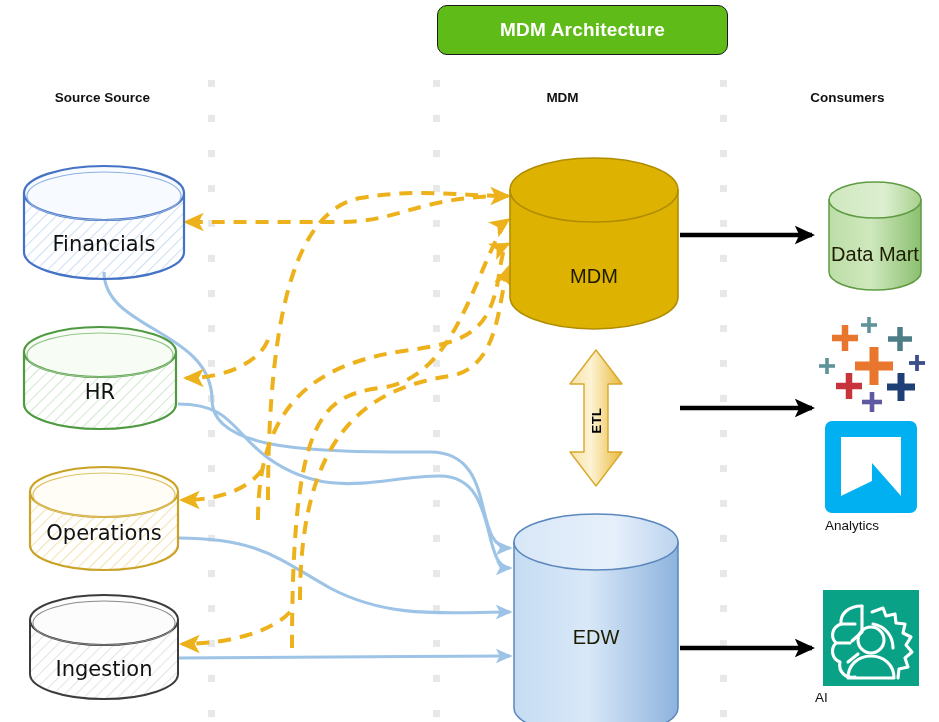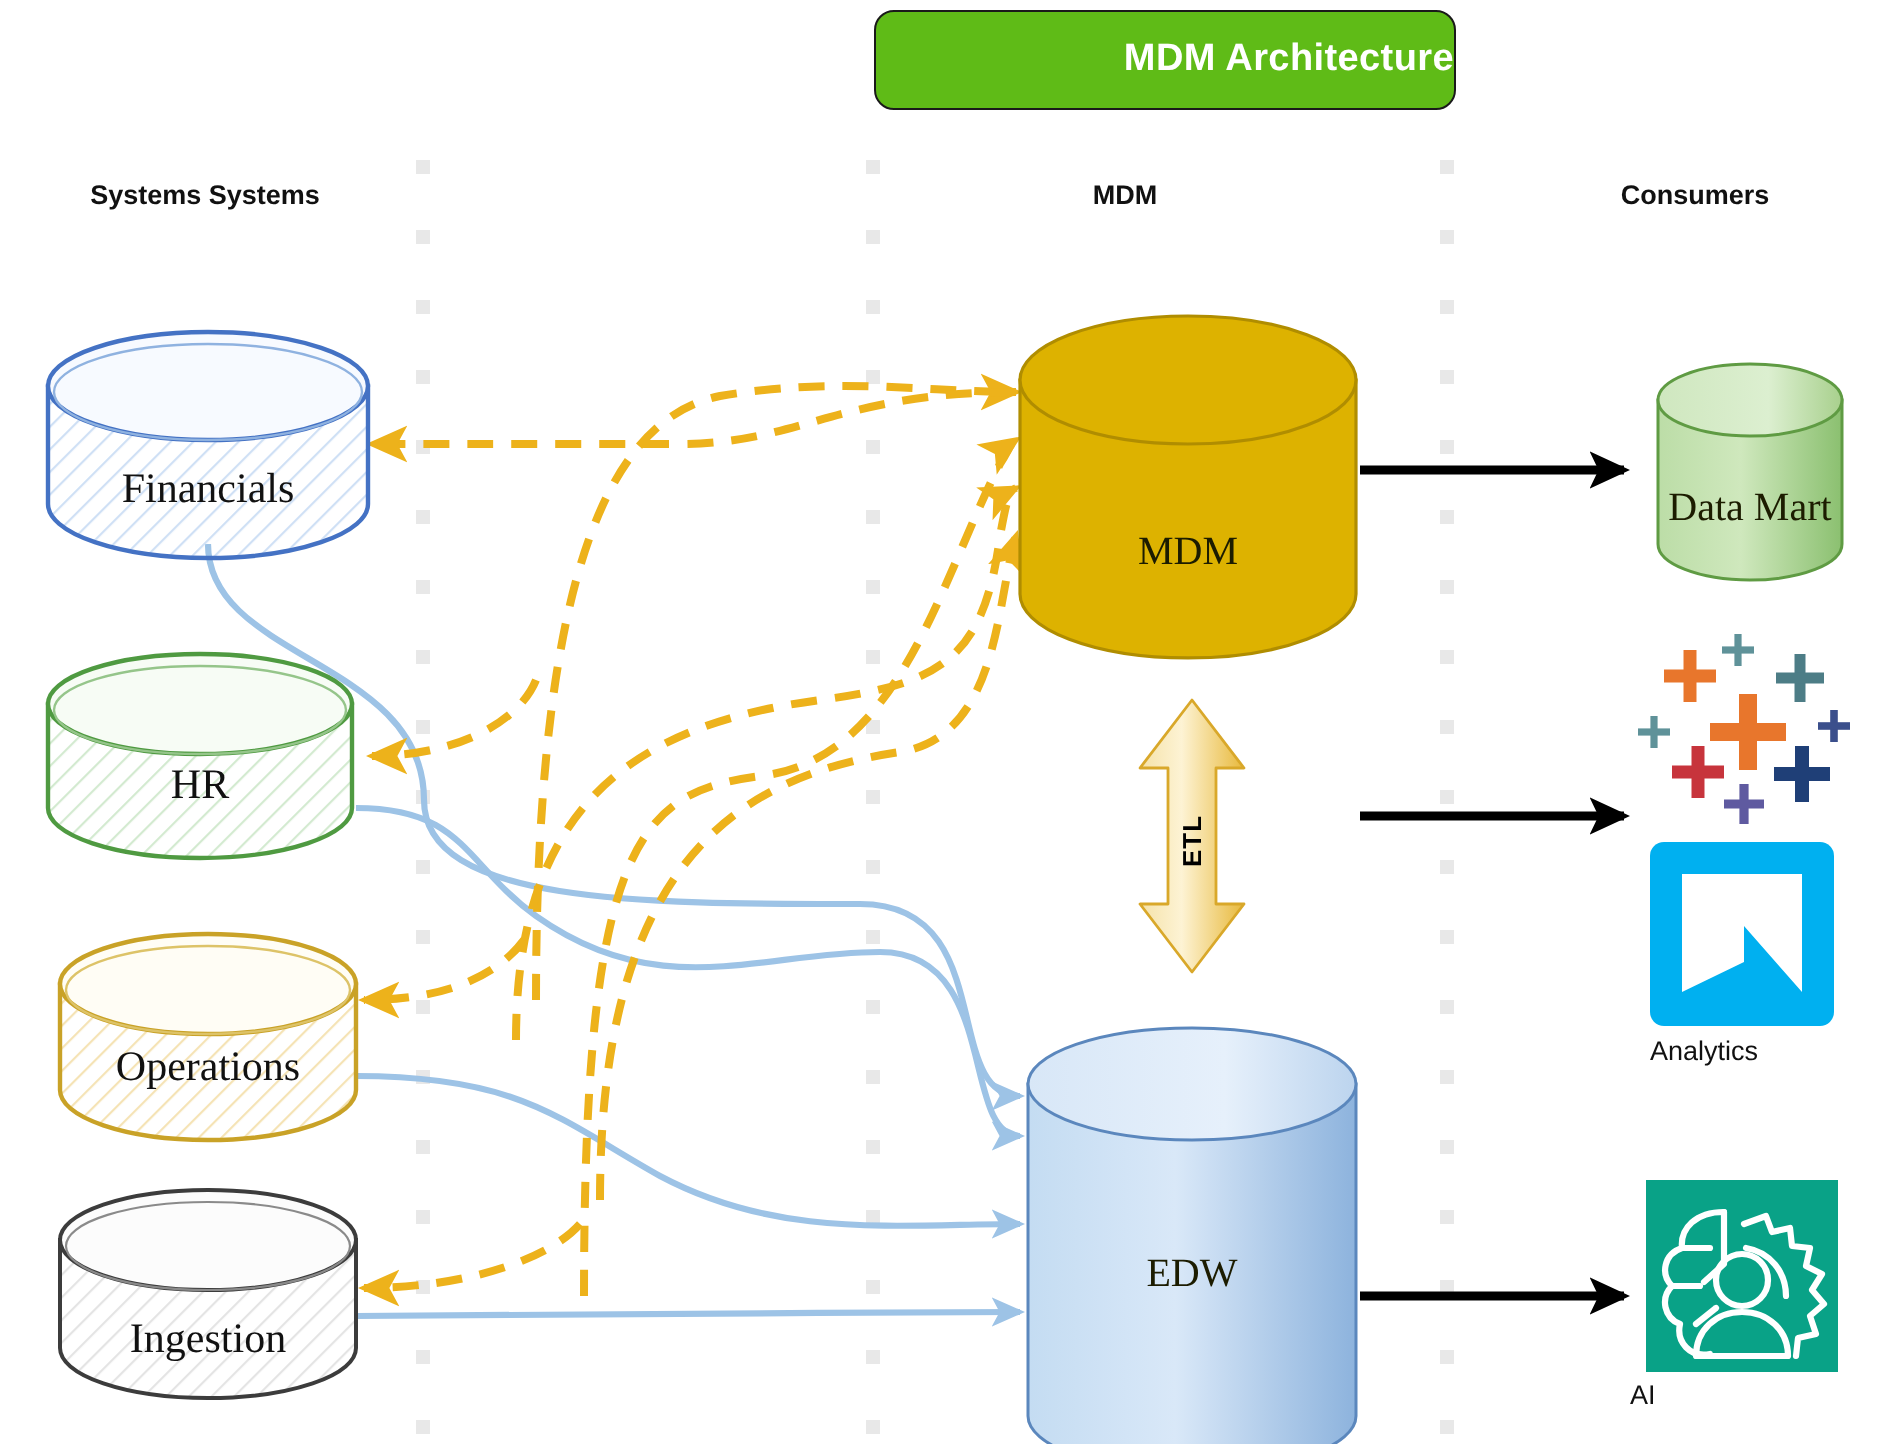--- a/index.html
+++ b/index.html
@@ -30,21 +30,21 @@
     left: 437px;
     top: 5px;
     width: 291px;
     height: 50px;
     background: #5fbb17;
     border: 1.6px solid #1a1a1a;
     border-radius: 10px;
     box-sizing: border-box;
     display: flex;
     align-items: center;
-    justify-content: flex-end;
+    justify-content: center;
   }
   .title-banner span {
     color: #ffffff;
     font-size: 19px;
     font-weight: bold;
     letter-spacing: 0.2px;
   }
 
   
   .col-header {
@@ -58,21 +58,20 @@
 
   
   .cyl {
     position: absolute;
   }
   .cyl .cap-label {
     position: absolute;
     width: 100%;
     text-align: center;
     pointer-events: none;
-    font-family: Liberation Serif, serif;
   }
   .hand-label {
     font-family: "DejaVu Sans", sans-serif;
     font-size: 21px;
     color: #111111;
   }
   .plain-label {
     font-family: "Liberation Sans", sans-serif;
     font-size: 20px;
     color: #1c1c00;
@@ -396,21 +395,21 @@
         <path d="M 848,678 C 848,665 858,656 871,656
                  C 884,656 894,665 894,678 Z"></path>
       </g>
     </g>
   </svg>
 
   <div class="title-banner">
     <span>MDM Architecture</span>
   </div>
 
-  <div class="col-header" style="left:10px; top:88px; width:185px;">Systems Systems</div>
+  <div class="col-header" style="left:10px; top:88px; width:185px;">Source Source</div>
 
 
   <div class="col-header" style="left:470px; top:88px; width:185px;">MDM</div>
 
   <div class="col-header" style="left:760px; top:88px; width:175px;">Consumers</div>
 
   <div class="cyl" style="left:24px; top:232px; width:160px;">
     <div class="cap-label hand-label">Financials</div>
   </div>
 

